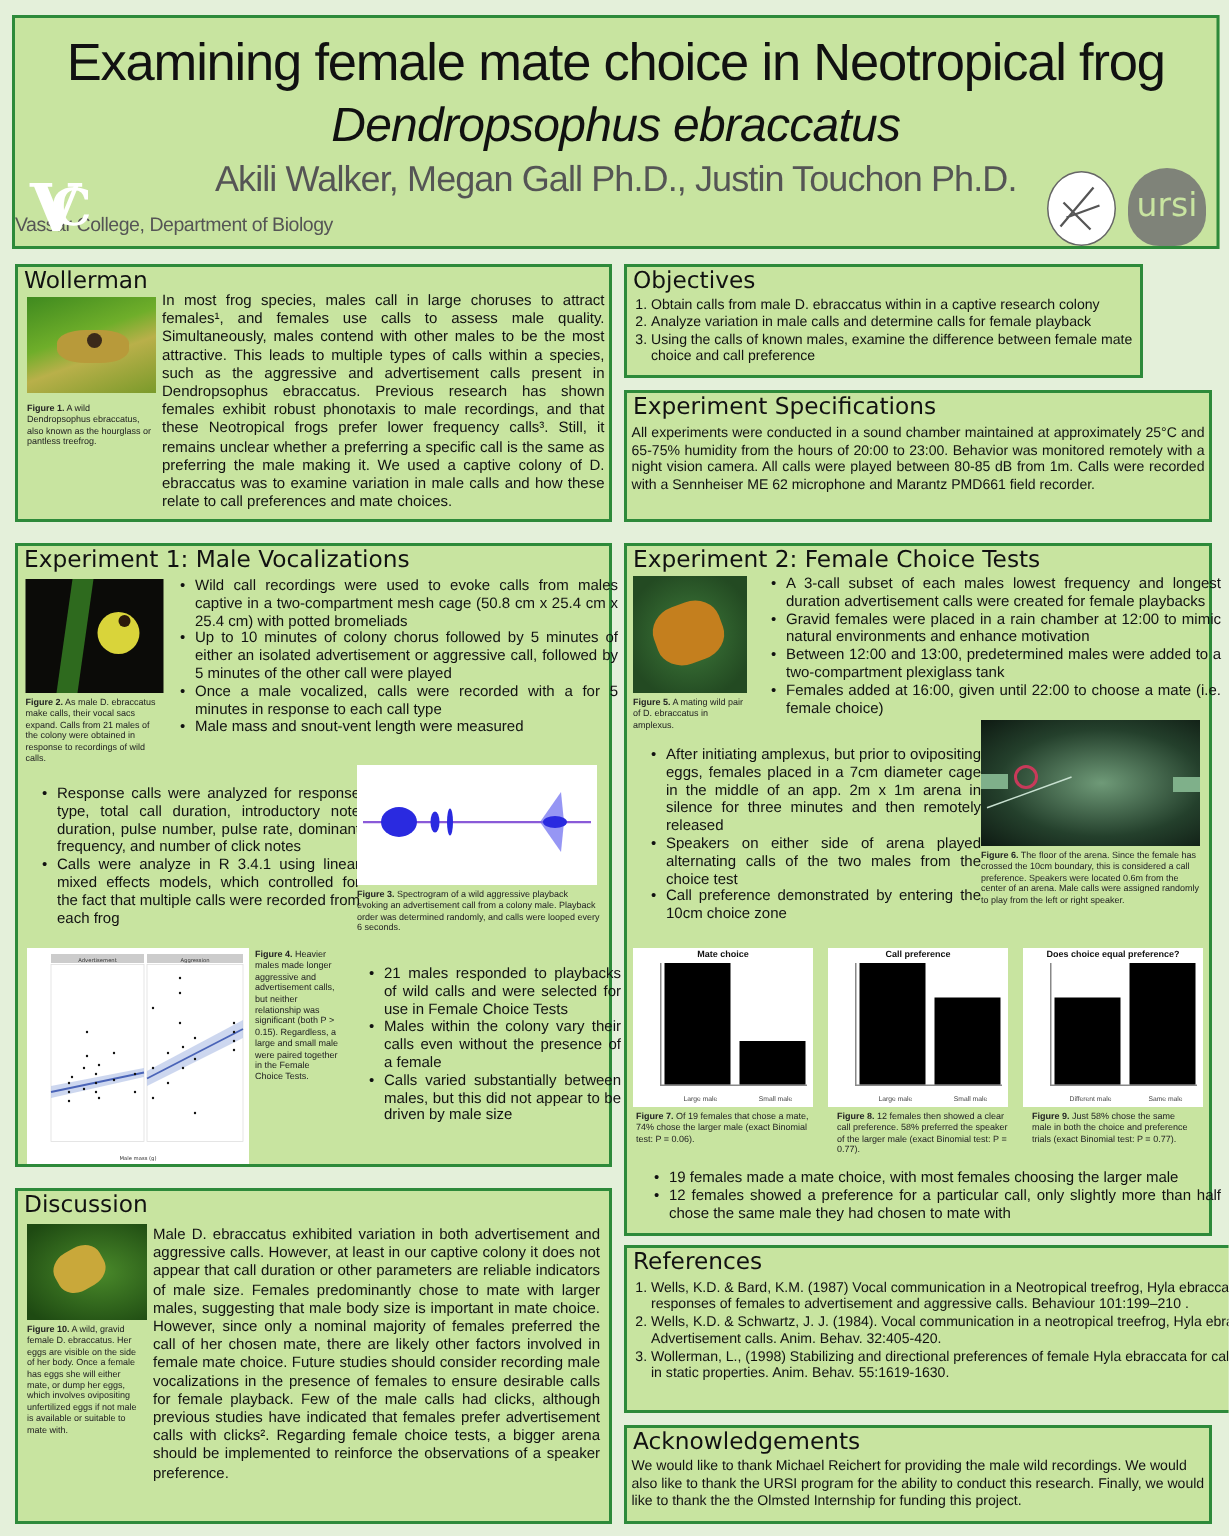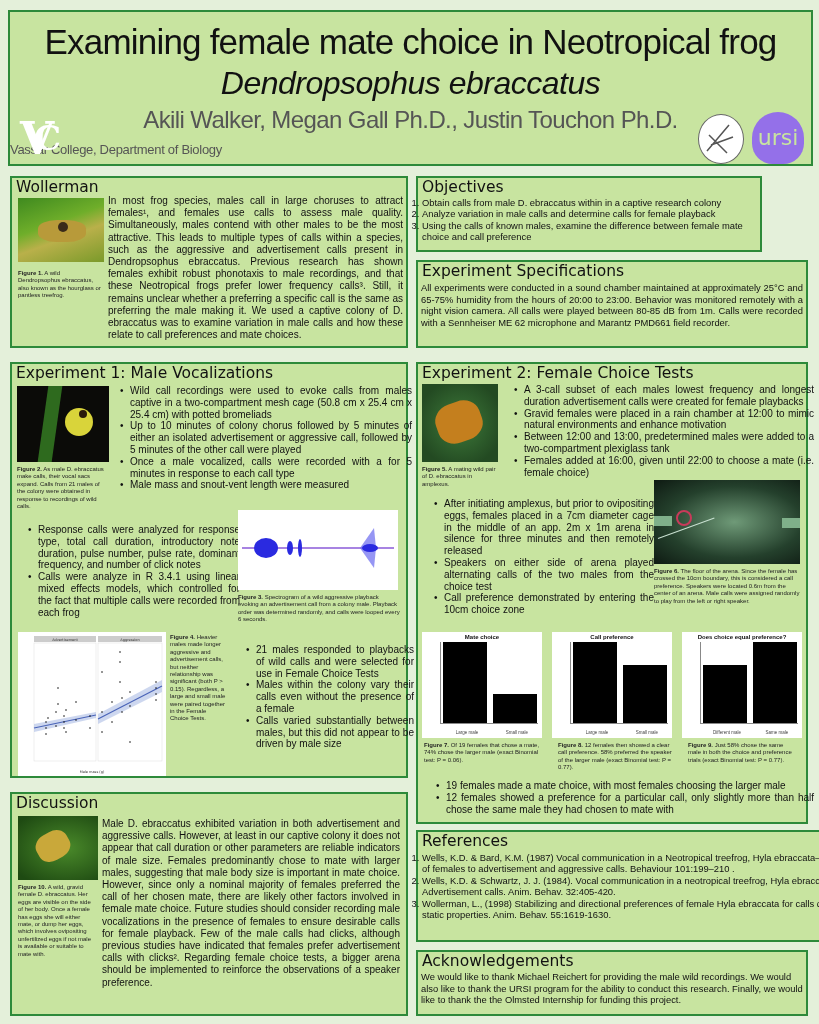--- a/index.html
+++ b/index.html
@@ -11,21 +11,21 @@
     position: absolute; background: #c8e4a0; border: 2px solid #2d8a3a; box-sizing: border-box;
   }
   .hdr { font-family: "DejaVu Sans", sans-serif; font-size: 15.5px; line-height: 17px; margin: 1px 0 0 4px; color: #111; }
   .body-text { font-size: 10px; line-height: 12.2px; text-align: justify; color: #111; }
   .cap { font-size: 6px; line-height: 7.4px; color: #222; }
   .cap b { font-weight: bold; }
   .photo { position: absolute; }
   ul.bul { margin: 0; padding-left: 12px; list-style: none; }
   ul.bul li { position: relative; font-size: 10px; line-height: 11.8px; text-align: justify; }
   ul.bul li::before { content: "•"; position: absolute; left: -10px; }
-  ol.num { margin: 0; padding-left: 4px; }
+  ol.num { margin: 0; padding-left: 16px; }
   ol.num li { font-size: 9.4px; line-height: 11.4px; }
 
   
   #title-box { left: 8px; top: 10px; width: 805px; height: 156px; }
   .t1 { position: absolute; left: 0; right: 0; top: 10px; text-align: center; font-size: 35px; line-height: 40px; letter-spacing: -0.8px; }
   .t2 { position: absolute; left: 0; right: 0; top: 52px; text-align: center; font-size: 32px; font-style: italic; line-height: 38px; letter-spacing: -0.5px; }
   .t3 { position: absolute; left: 0; right: 0; top: 94px; text-align: center; font-size: 24px; color: #555; line-height: 28px; letter-spacing: -0.6px; }
   .t4 { position: absolute; left: 0; right: 0; top: 128px; text-align: left; font-size: 13px; color: #555; line-height: 20px; letter-spacing: -0.3px; }
 
   .bar-chart { position: absolute; background: #fff; }
@@ -46,21 +46,21 @@
     <svg width="50" height="60" viewBox="0 0 50 60">
       <text x="2" y="48" font-family="DejaVu Serif, serif" font-size="44" font-weight="bold" fill="#fff">V</text>
       <text x="16" y="44" font-family="DejaVu Serif, serif" font-size="34" font-weight="bold" fill="#fff">C</text>
     </svg>
   </div>
   <div style="position:absolute;left:688px;top:102px;width:46px;height:50px;border-radius:50%;background:#fff;border:1px solid #666;box-sizing:border-box;">
     <svg width="44" height="48" viewBox="0 0 44 48">
         <path d="M8 36 L30 10 M12 30 L34 22 M10 20 L28 38" stroke="#555" stroke-width="1.5" fill="none"></path>
       </svg>
   </div>
-  <div style="position:absolute;left:742px;top:100px;width:52px;height:52px;border-radius:50% 50% 40% 40%;background:#8b5cf6;opacity:0.85;text-align:center;">
+  <div style="position:absolute;left:742px;top:100px;width:52px;height:52px;border-radius:50% 50% 40% 40%;background:#737373;opacity:0.85;text-align:center;">
     <span style="font-family:'DejaVu Sans',sans-serif;font-size:22px;color:#c8e4a0;line-height:52px;">ursi</span>
   </div>
 </div>
 
 <div class="box" style="left:10px;top:176px;width:398px;height:172px;">
   <div class="hdr">Wollerman</div>
   <div class="photo" style="left:6px;top:20px;width:86px;height:64px;background:linear-gradient(160deg,#3f8a1f 0%,#6fae2a 40%,#b9b04a 60%,#7a9a2a 100%);">
     <div style="position:absolute;left:20px;top:22px;width:48px;height:22px;border-radius:40%;background:#b89a3a;"></div>
     <div style="position:absolute;left:40px;top:24px;width:10px;height:10px;border-radius:50%;background:#3a2a1a;"></div>
   </div>

